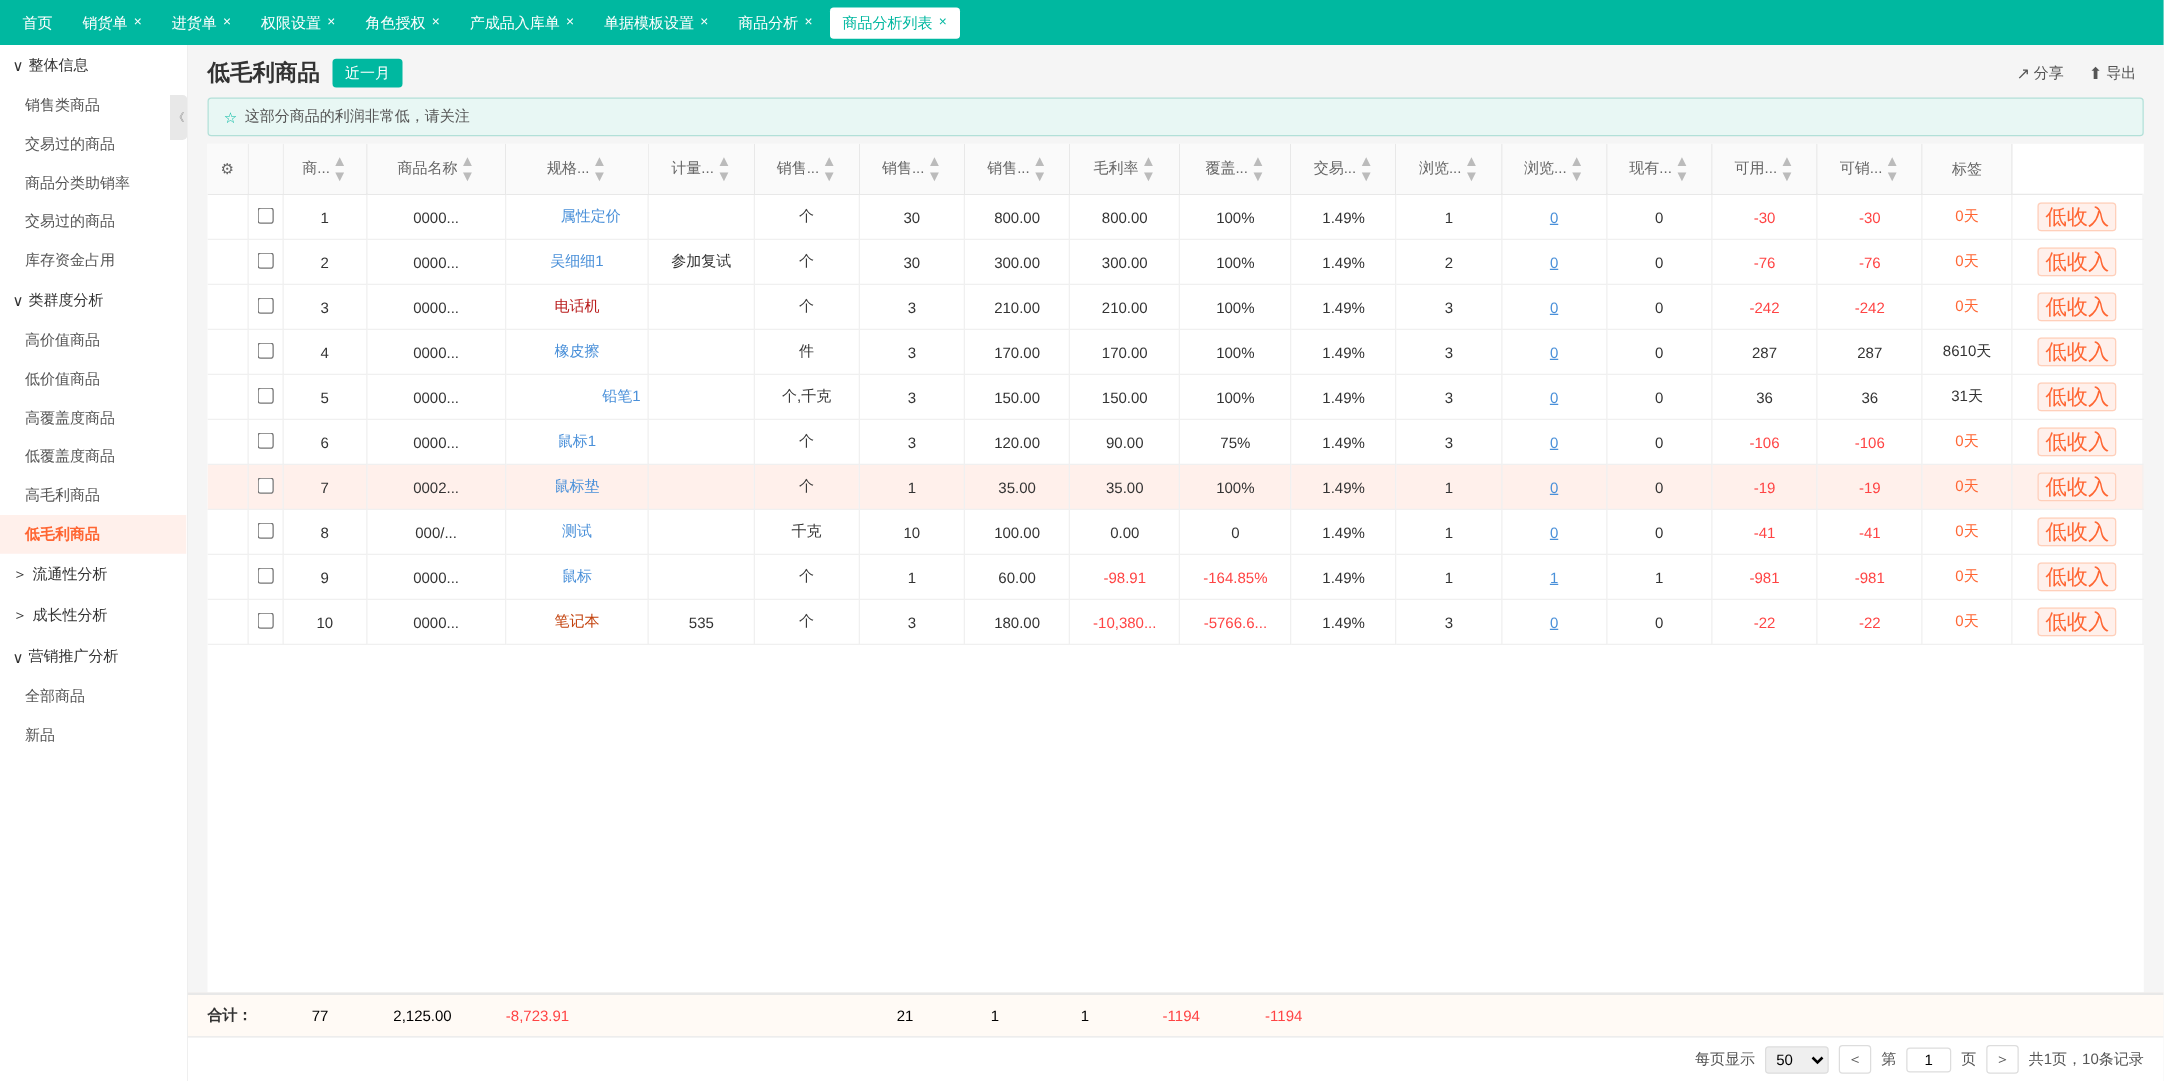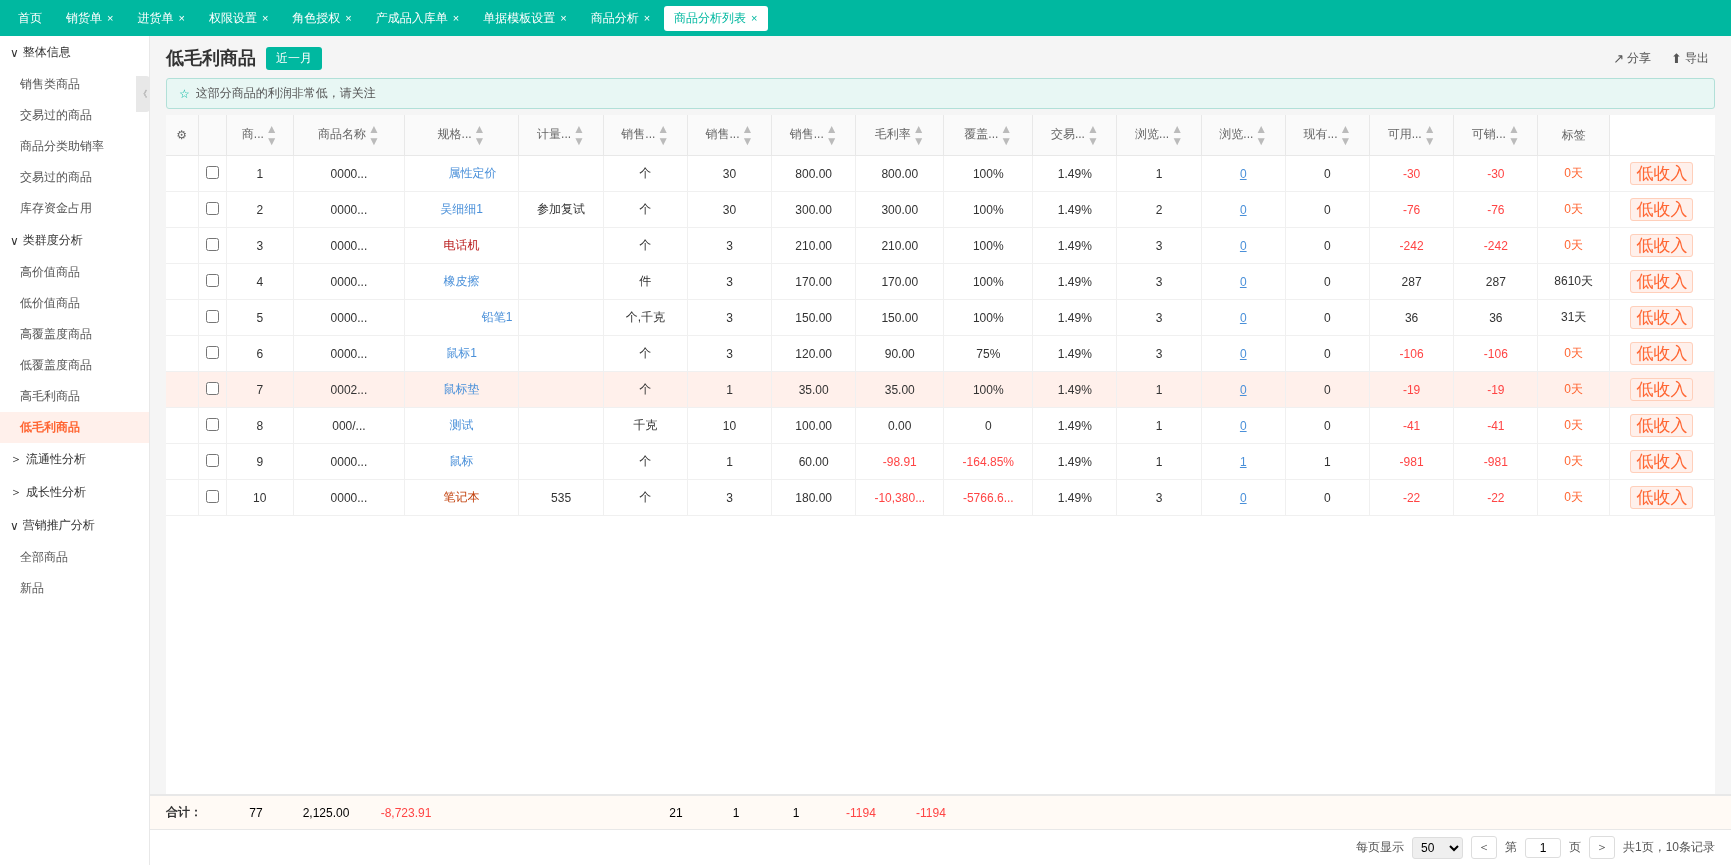--- a/index.html
+++ b/index.html
@@ -637,21 +637,21 @@
       <td style="color:#ff4444;">-22</td>
       <td style="color:#ff6633;">0天</td>
       <td><span class="tag-low-income">低收入</span></td>
     </tr>
           </tbody>
       </table>
     </div>
 
     <div class="table-footer">
       <span class="total-label">合计：</span>
-      <div style="display:flex;flex:1;gap:0;align-items:flex-start;">
+      <div style="display:flex;flex:1;gap:12px;align-items:flex-start;">
         <span style="min-width:60px;display:inline-block;text-align:center;">77</span>
         <span style="min-width:80px;display:inline-block;text-align:center;">2,125.00</span>
         <span style="min-width:80px;display:inline-block;text-align:center;color:#ff4444;">-8,723.91</span>
         <span style="min-width:200px;display:inline-block;"></span>
         <span style="min-width:60px;display:inline-block;text-align:center;">21</span>
         <span style="min-width:60px;display:inline-block;text-align:center;">1</span>
         <span style="min-width:60px;display:inline-block;text-align:center;">1</span>
         <span style="min-width:70px;display:inline-block;text-align:center;color:#ff4444;">-1194</span>
         <span style="min-width:70px;display:inline-block;text-align:center;color:#ff4444;">-1194</span>
       </div>

